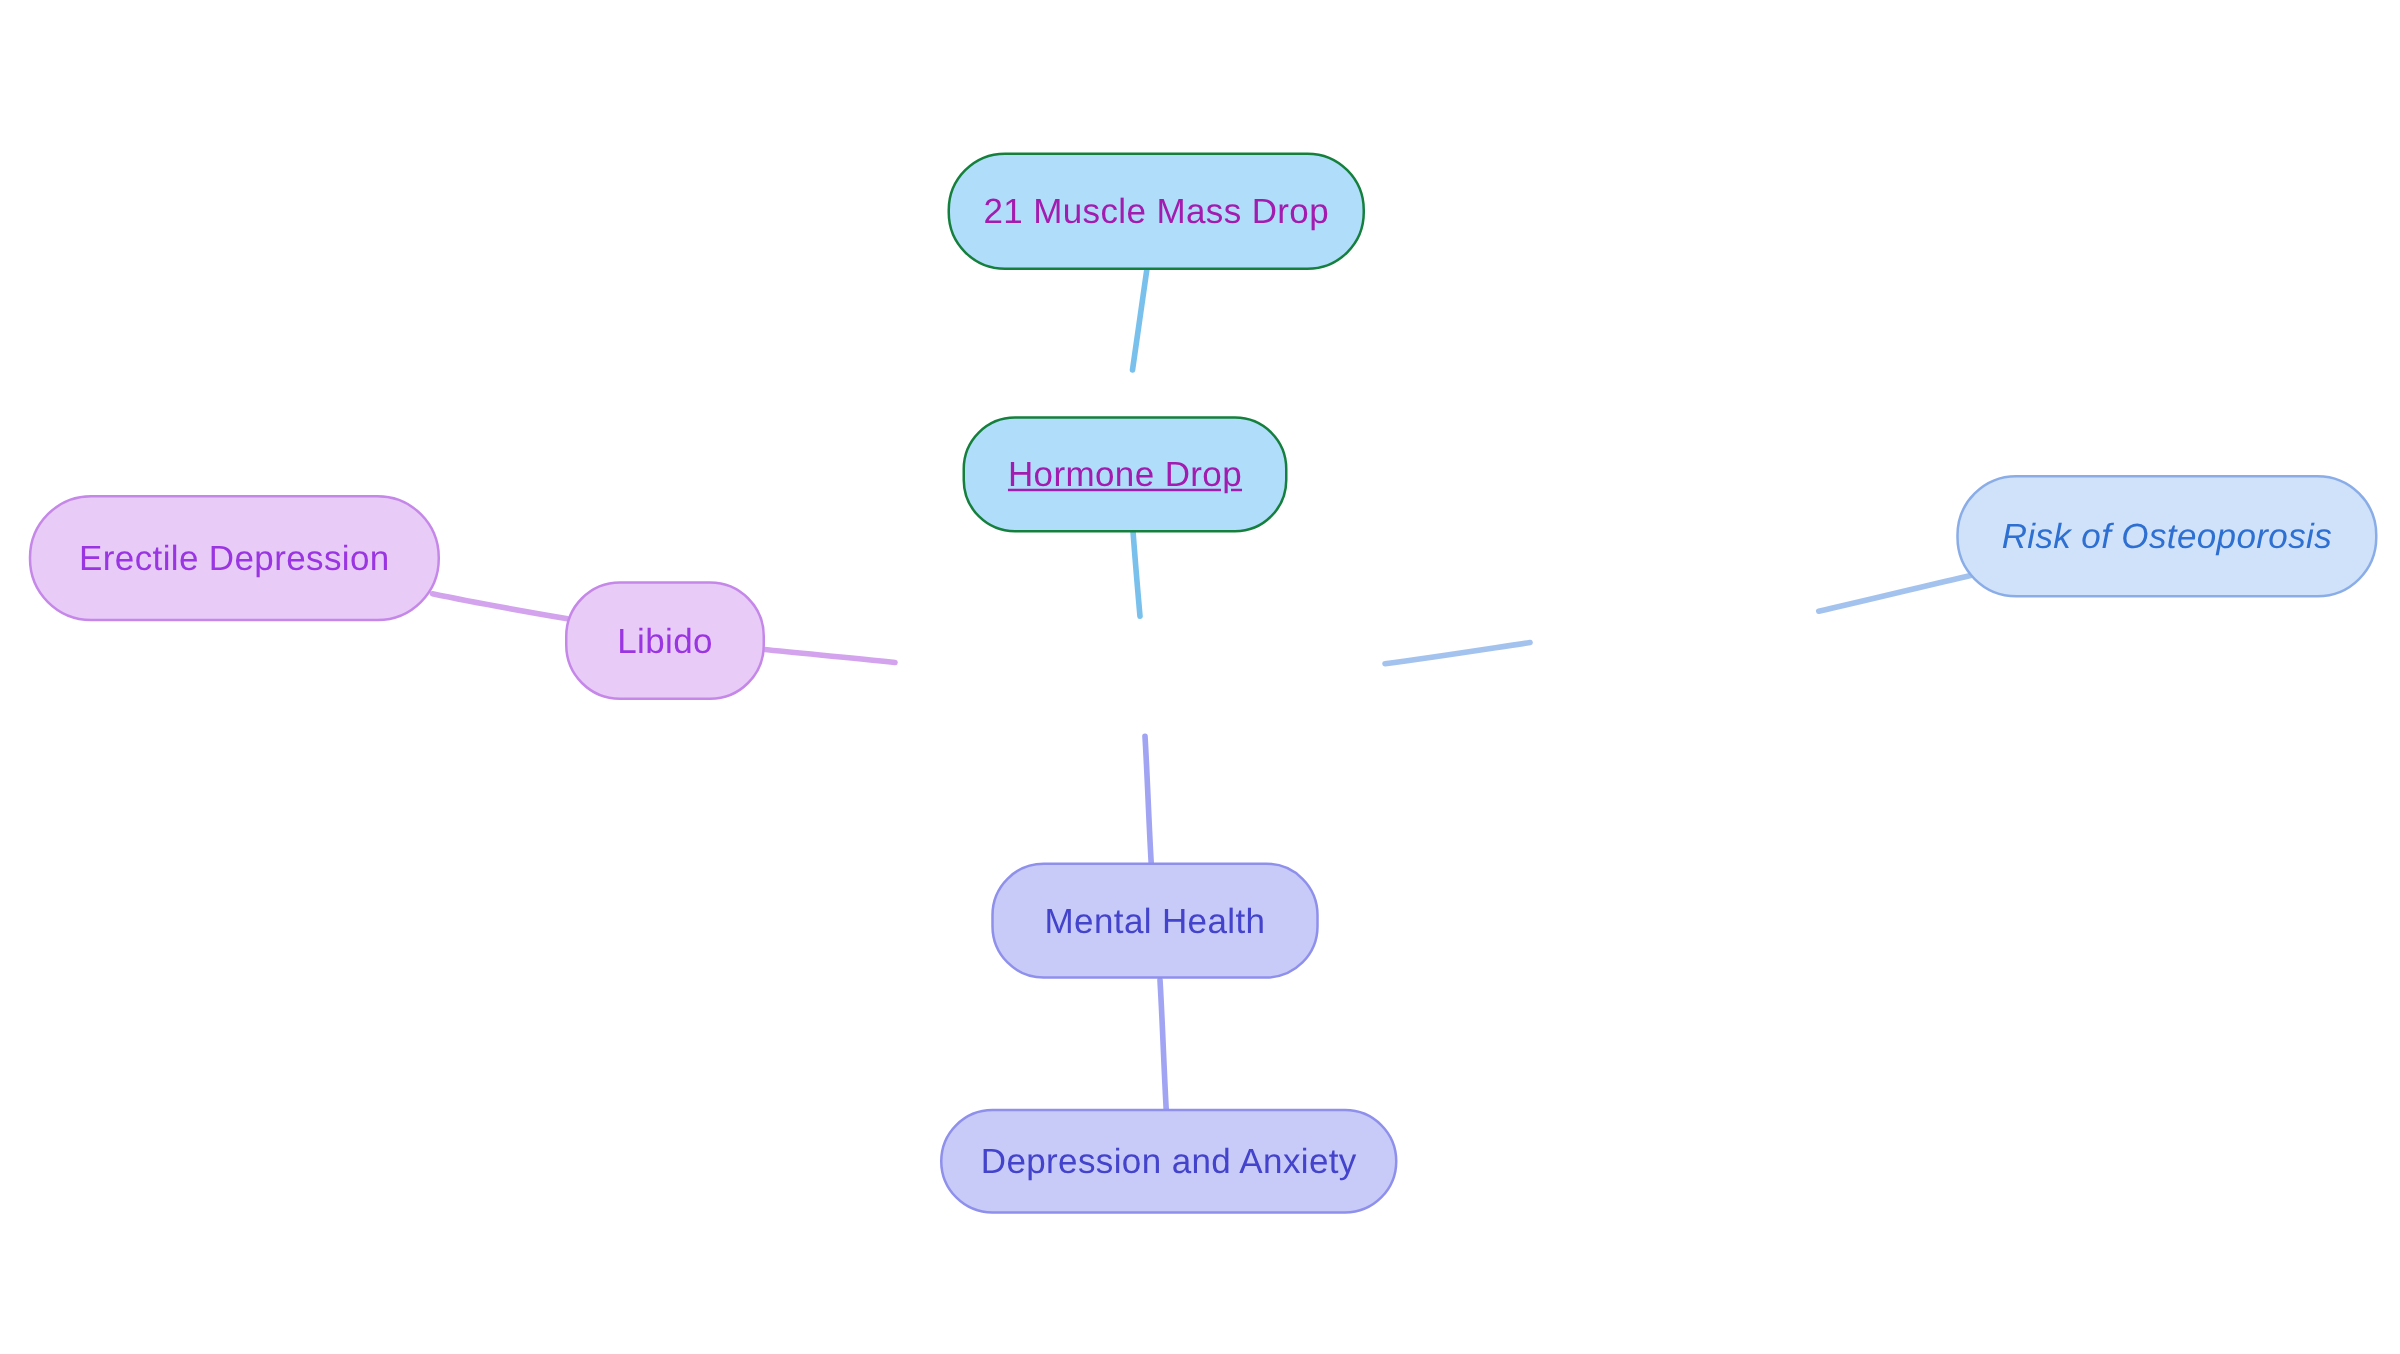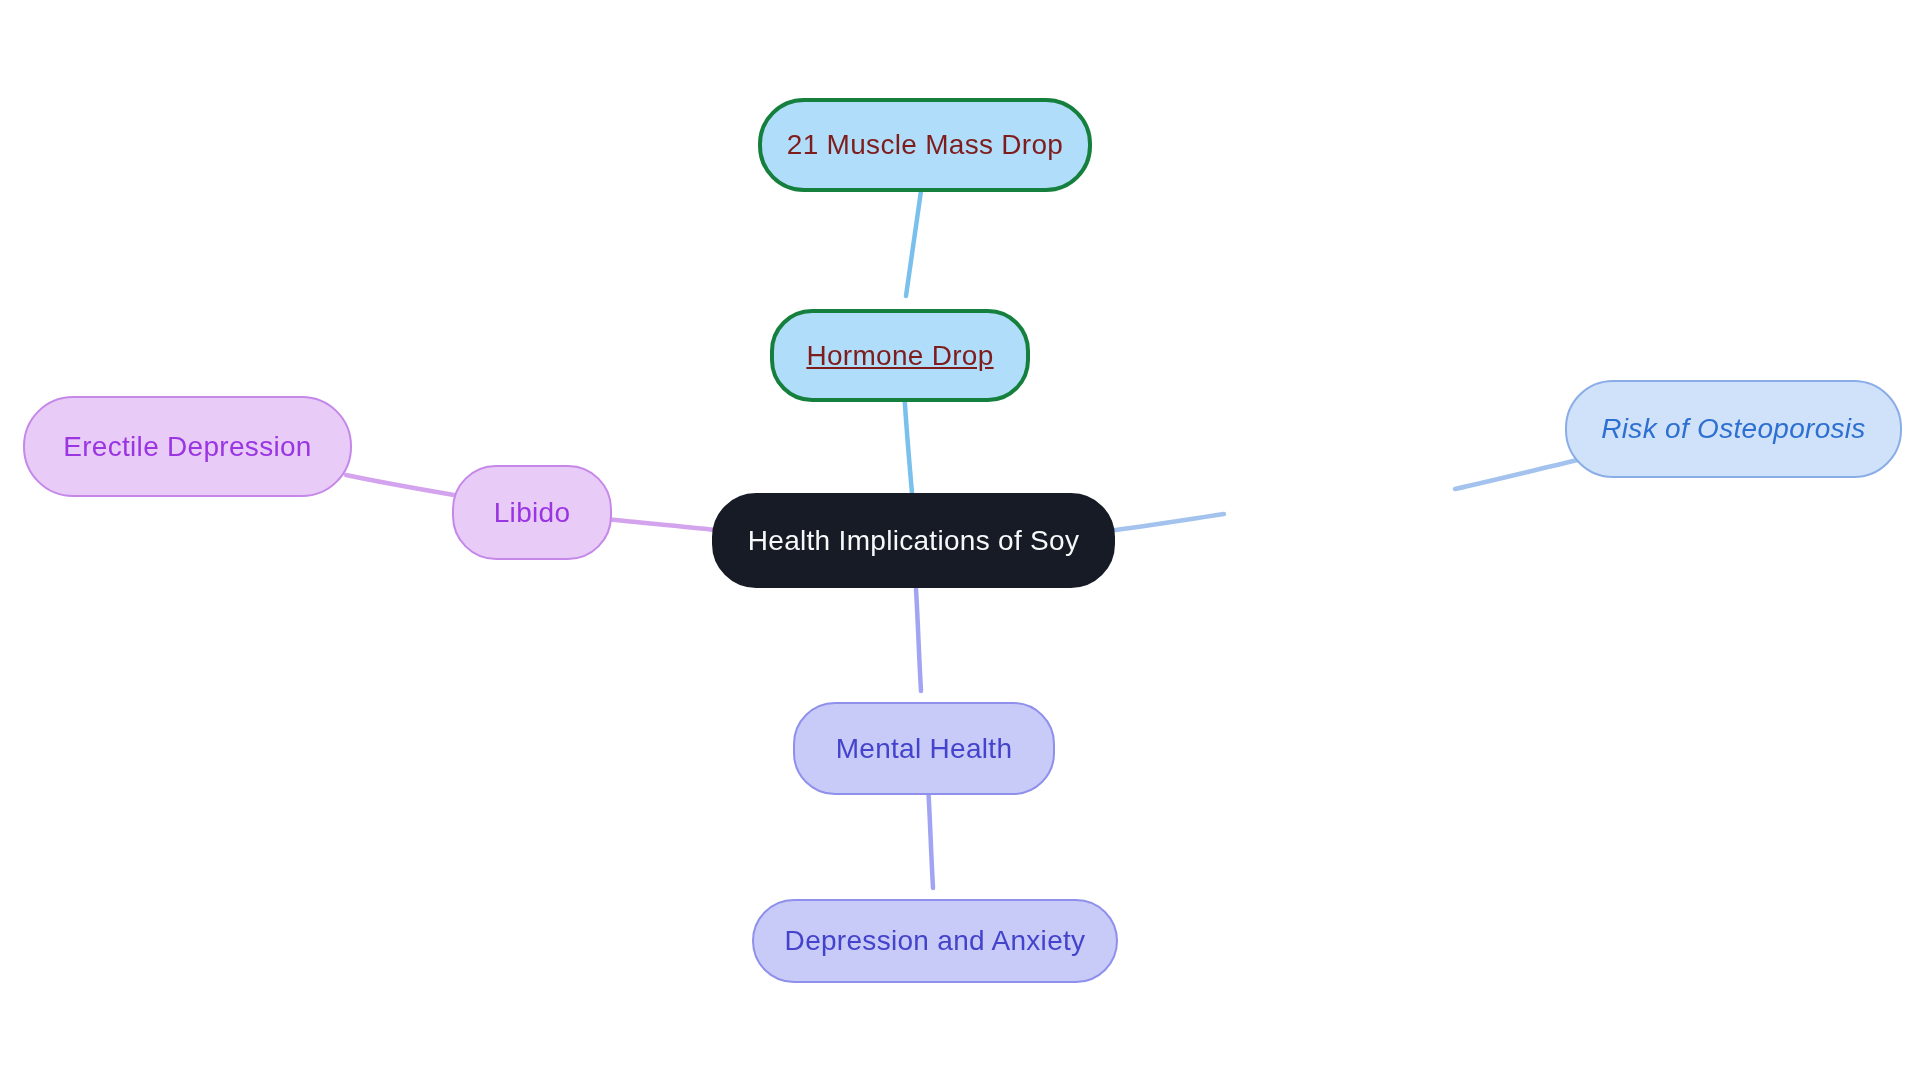--- a/index.html
+++ b/index.html
@@ -39,22 +39,23 @@
   .node.root {
     left: 712px; top: 493px; width: 403px; height: 95px;
     background: #171b25;
     color: #f7f8fa;
     border-radius: 44px;
     border: 2px solid #171b25;
   }
   
   .node.blue {
     background: #b0ddfa;
-    color: #7f1d1d;
-    border: 4px solid #15803d;
+    color: #a21caf;
+    border: 2px solid #15803d;
+    margin-top: 24px;
   }
   .node.hormone    { left: 770px; top: 309px; width: 260px; height: 93px; border-radius: 42px; text-decoration: underline; }
   .node.muscle     { left: 758px; top: 98px;  width: 334px; height: 94px; border-radius: 46px; }
   
   .node.lightblue {
     background: #cfe2f9;
     color: #2e6fd2;
     border: 2px solid #8aade8;
   }
   .node.bone       { left: 1218px; top: 460px; width: 245px; height: 95px; border-radius: 44px; }
@@ -65,42 +66,40 @@
     color: #9a35e2;
     border: 2px solid #c588e9;
   }
   .node.libido     { left: 452px; top: 465px; width: 160px; height: 95px; border-radius: 44px; }
   .node.erectile   { left: 23px;  top: 396px; width: 329px; height: 101px; border-radius: 50px; }
   
   .node.lavender {
     background: #c8caf8;
     color: #4343cb;
     border: 2px solid #8e90ec;
-    margin-top: 12px;
   }
   .node.mental     { left: 793px; top: 690px; width: 262px; height: 93px; border-radius: 42px; }
   .node.depression { left: 752px; top: 887px; width: 366px; height: 84px; border-radius: 47px; }
 </style>
 </head>
 <body>
 
 <div class="canvas">
 
   <svg class="edges" viewBox="0 0 1920 1083" xmlns="http://www.w3.org/2000/svg">
     <path d="M 921,191 C 916,226 911,261 906,296" stroke="#79c1ec" stroke-width="4.5" fill="none" stroke-linecap="round"></path>
     <path d="M 904,389 C 906,424 909,459 912,493" stroke="#79c1ec" stroke-width="4.5" fill="none" stroke-linecap="round"></path>
     <path d="M 1108,531 C 1146,526 1184,520 1224,514" stroke="#a3c3ee" stroke-width="4.5" fill="none" stroke-linecap="round"></path>
     <path d="M 1455,489 C 1495,480 1535,470 1578,460" stroke="#a3c3ee" stroke-width="4.5" fill="none" stroke-linecap="round"></path>
     <path d="M 716,530 C 680,526 644,523 606,519" stroke="#d3a3ee" stroke-width="4.5" fill="none" stroke-linecap="round"></path>
     <path d="M 454,495 C 419,489 384,483 346,475" stroke="#d3a3ee" stroke-width="4.5" fill="none" stroke-linecap="round"></path>
     <path d="M 916,589 C 918,623 919,657 921,691" stroke="#a1a4f2" stroke-width="4.5" fill="none" stroke-linecap="round"></path>
     <path d="M 928,784 C 930,818 931,852 933,888" stroke="#a1a4f2" stroke-width="4.5" fill="none" stroke-linecap="round"></path>
   </svg>
 
-  <div class="node root">Health Implications of Soy</div>
   <div class="node blue hormone">Hormone Drop</div>
   <div class="node blue muscle">21 Muscle Mass Drop</div>
   <div class="node lightblue risk">Risk of Osteoporosis</div>
   <div class="node purple libido">Libido</div>
   <div class="node purple erectile">Erectile Depression</div>
   <div class="node lavender mental">Mental Health</div>
   <div class="node lavender depression">Depression and Anxiety</div>
 
 </div>
 

